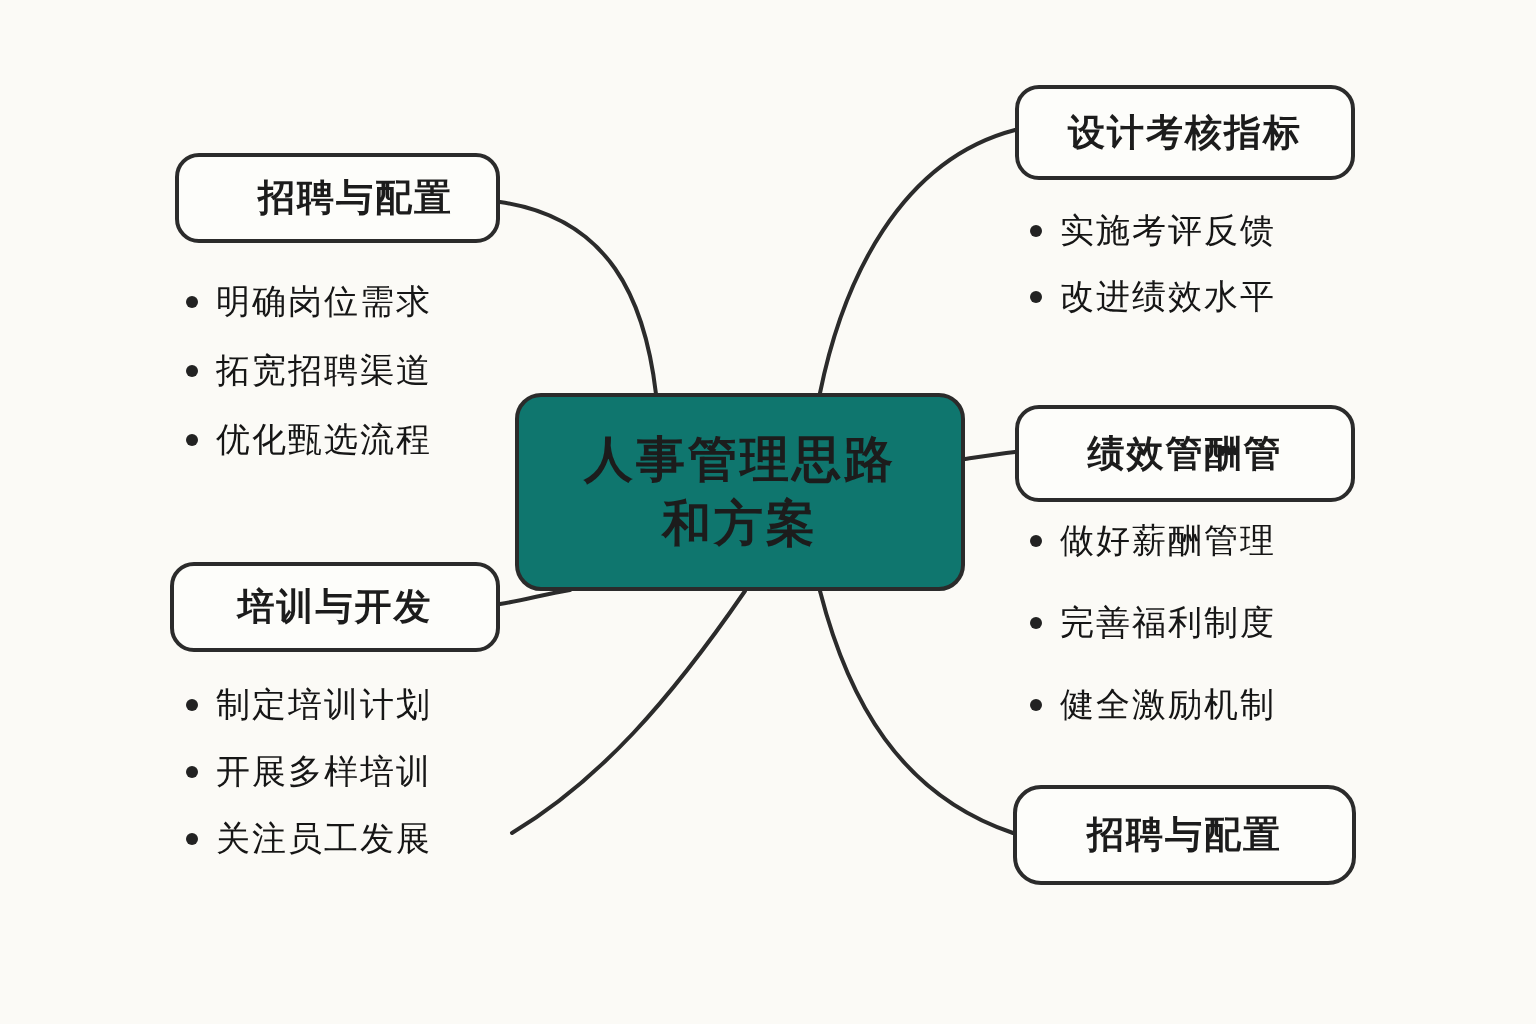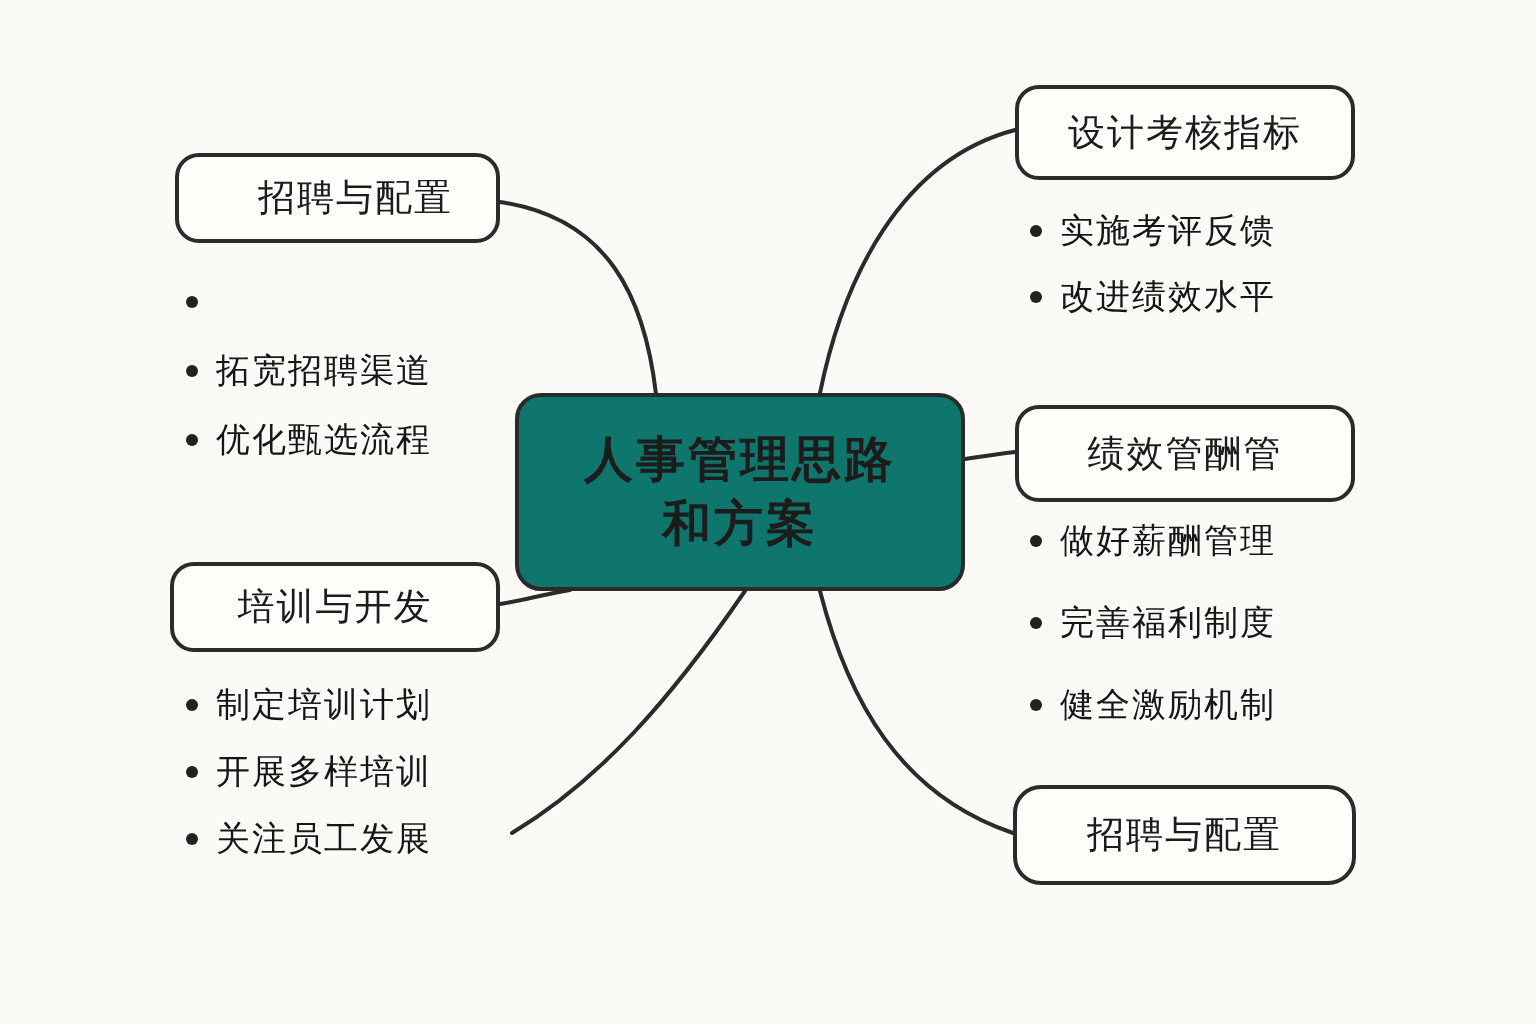--- a/index.html
+++ b/index.html
@@ -30,21 +30,21 @@
     z-index: 2;
     background: #fdfdfa;
     border: 4px solid #2b2b2b;
     border-radius: 24px;
     display: flex;
     align-items: center;
     justify-content: center;
     box-sizing: border-box;
   }
   .node-box .node-title {
-    font-weight: 400;
+    font-weight: 700;
     font-size: 37px;
     letter-spacing: 2px;
     white-space: nowrap;
   }
   .center-box {
     position: absolute;
     z-index: 2;
     background: #0f766e;
     border: 4px solid #2b2b2b;
     border-radius: 26px;
@@ -106,20 +106,21 @@
     <div class="center-line">人事管理思路</div>
     <div class="center-line">和方案</div>
   </div>
 
   <div class="node-box" style="left:175px; top:153px; width:325px; height:90px;padding-left:36px;">
     <span class="node-title">招聘与配置</span>
   </div>
   <div class="bullet-list" style="left:186px; top:279px; gap:23px;">
     <div class="bullet-row">
       <span class="bullet-dot"></span>
+      <span class="bullet-text">明确岗位需求</span>
     </div>
     <div class="bullet-row">
       <span class="bullet-dot"></span>
       <span class="bullet-text">拓宽招聘渠道</span>
     </div>
     <div class="bullet-row">
       <span class="bullet-dot"></span>
       <span class="bullet-text">优化甄选流程</span>
     </div>
   </div>

